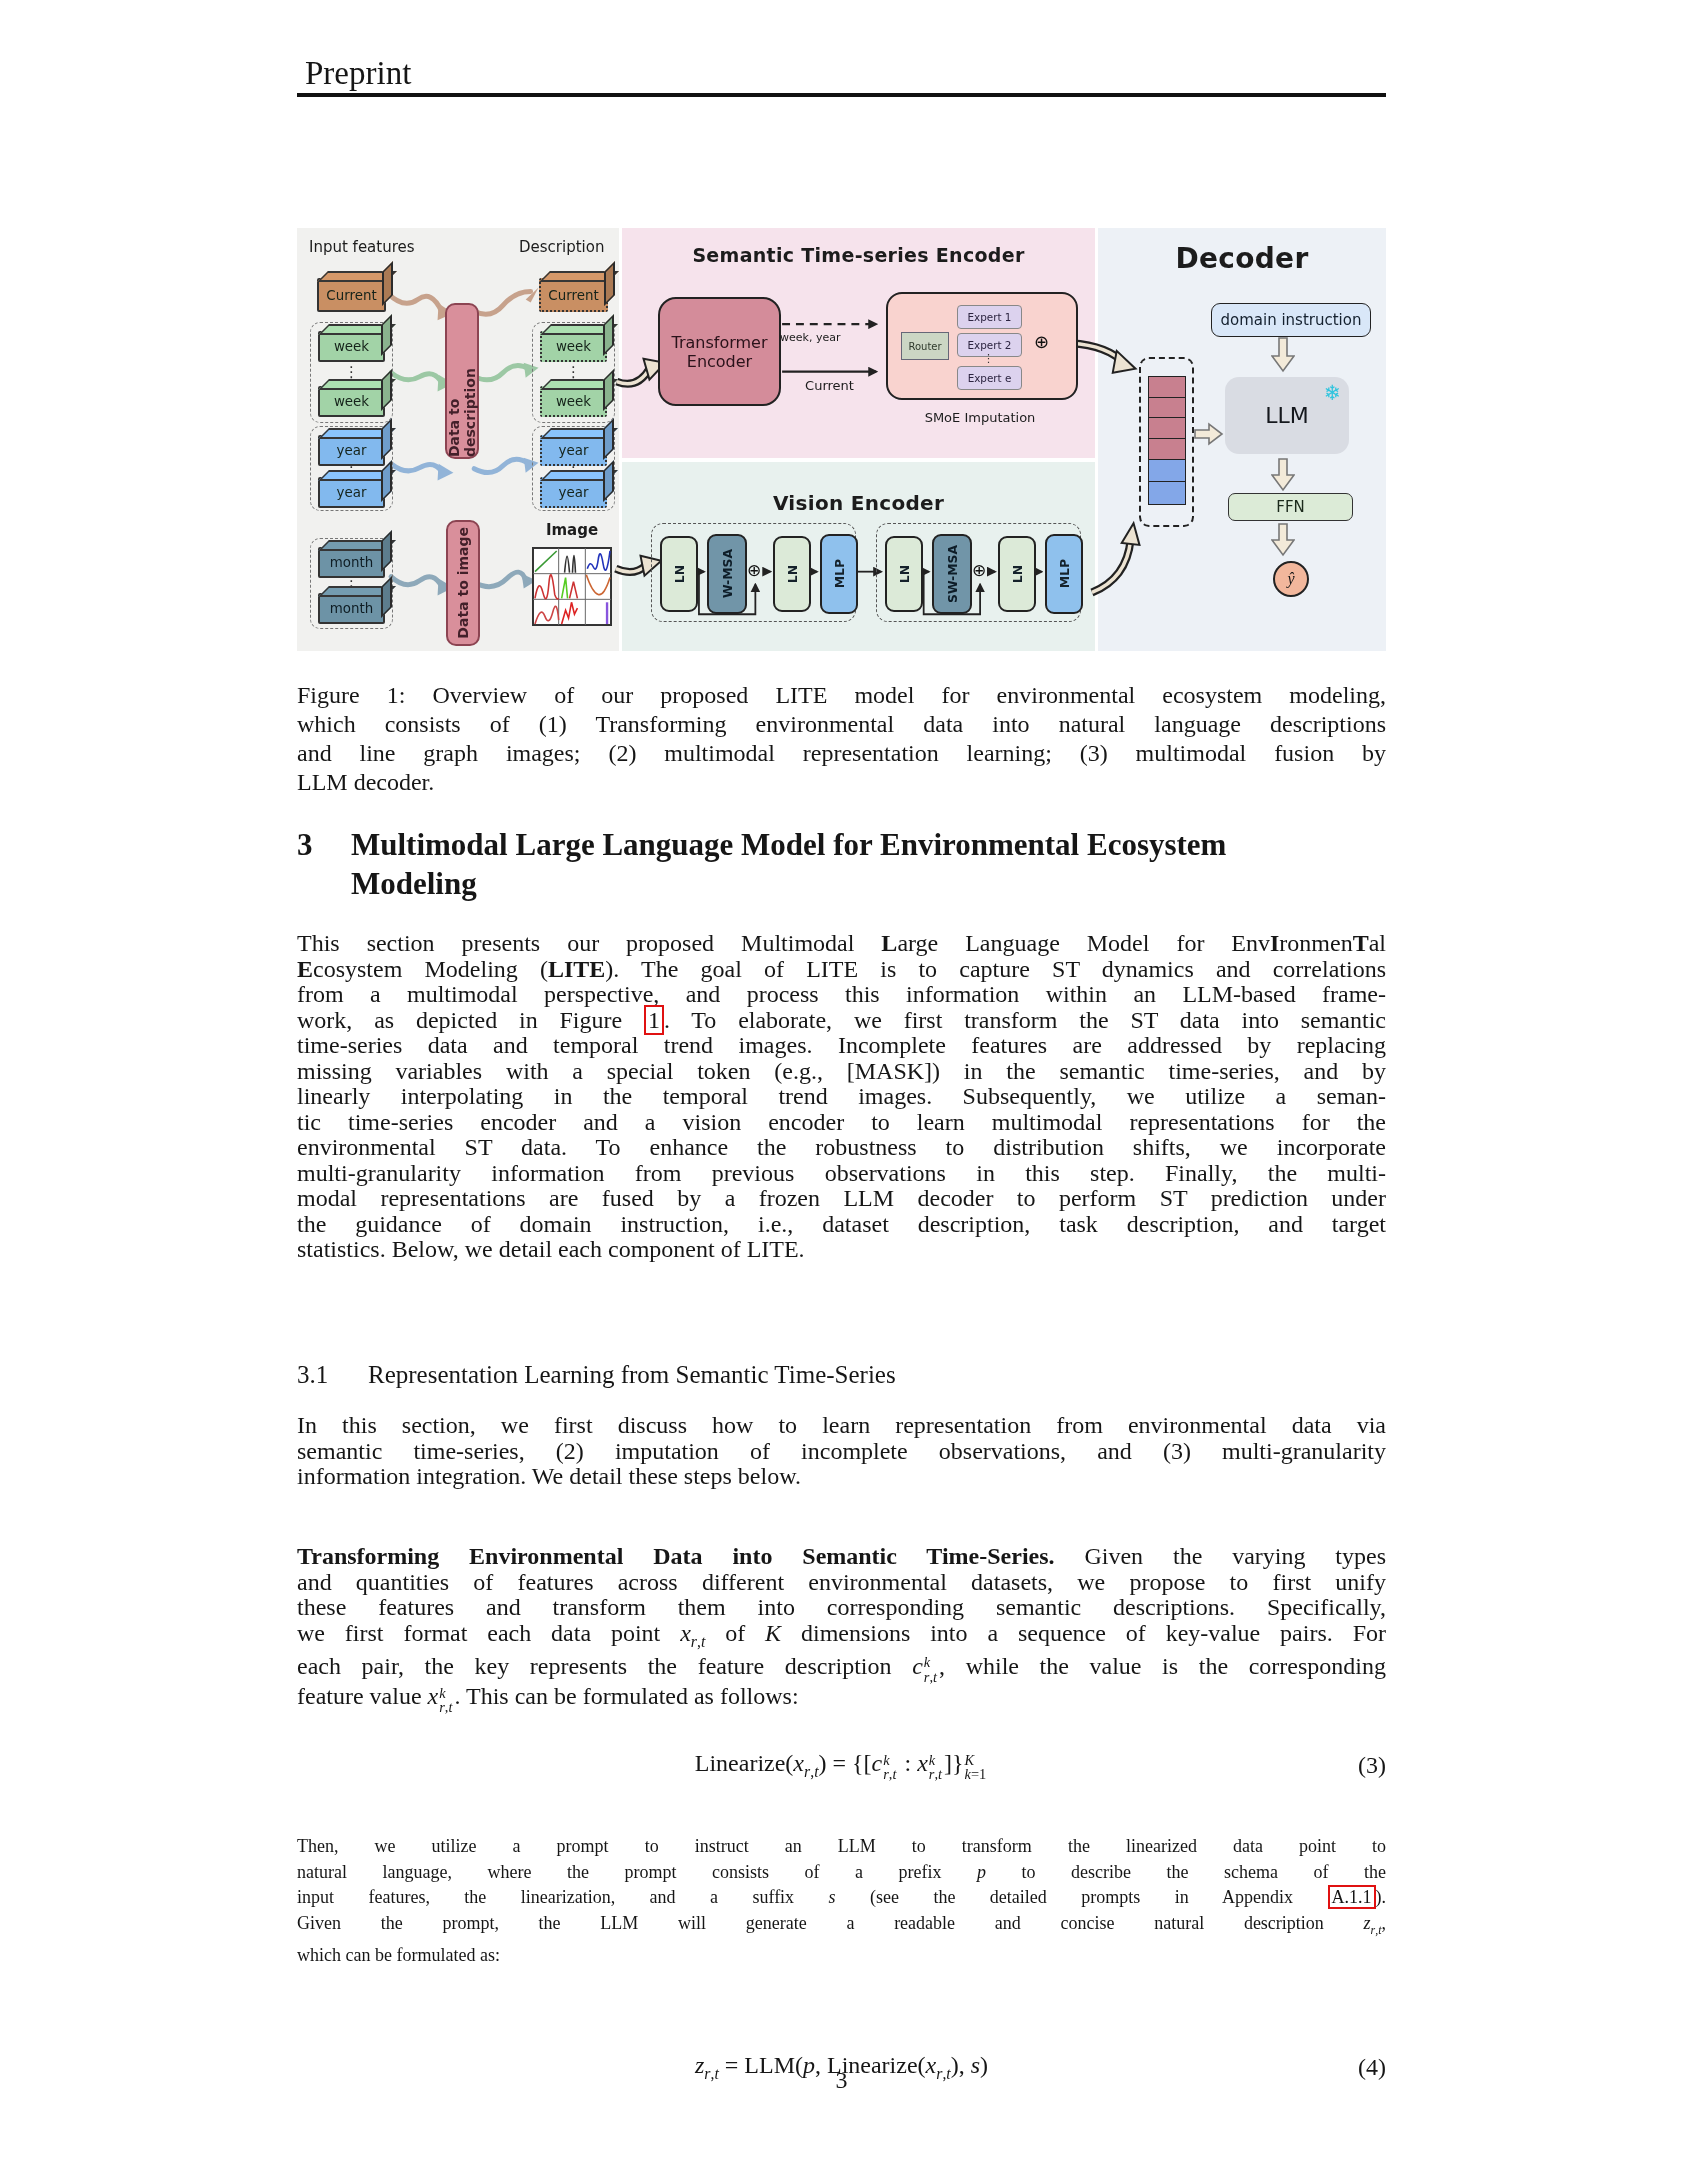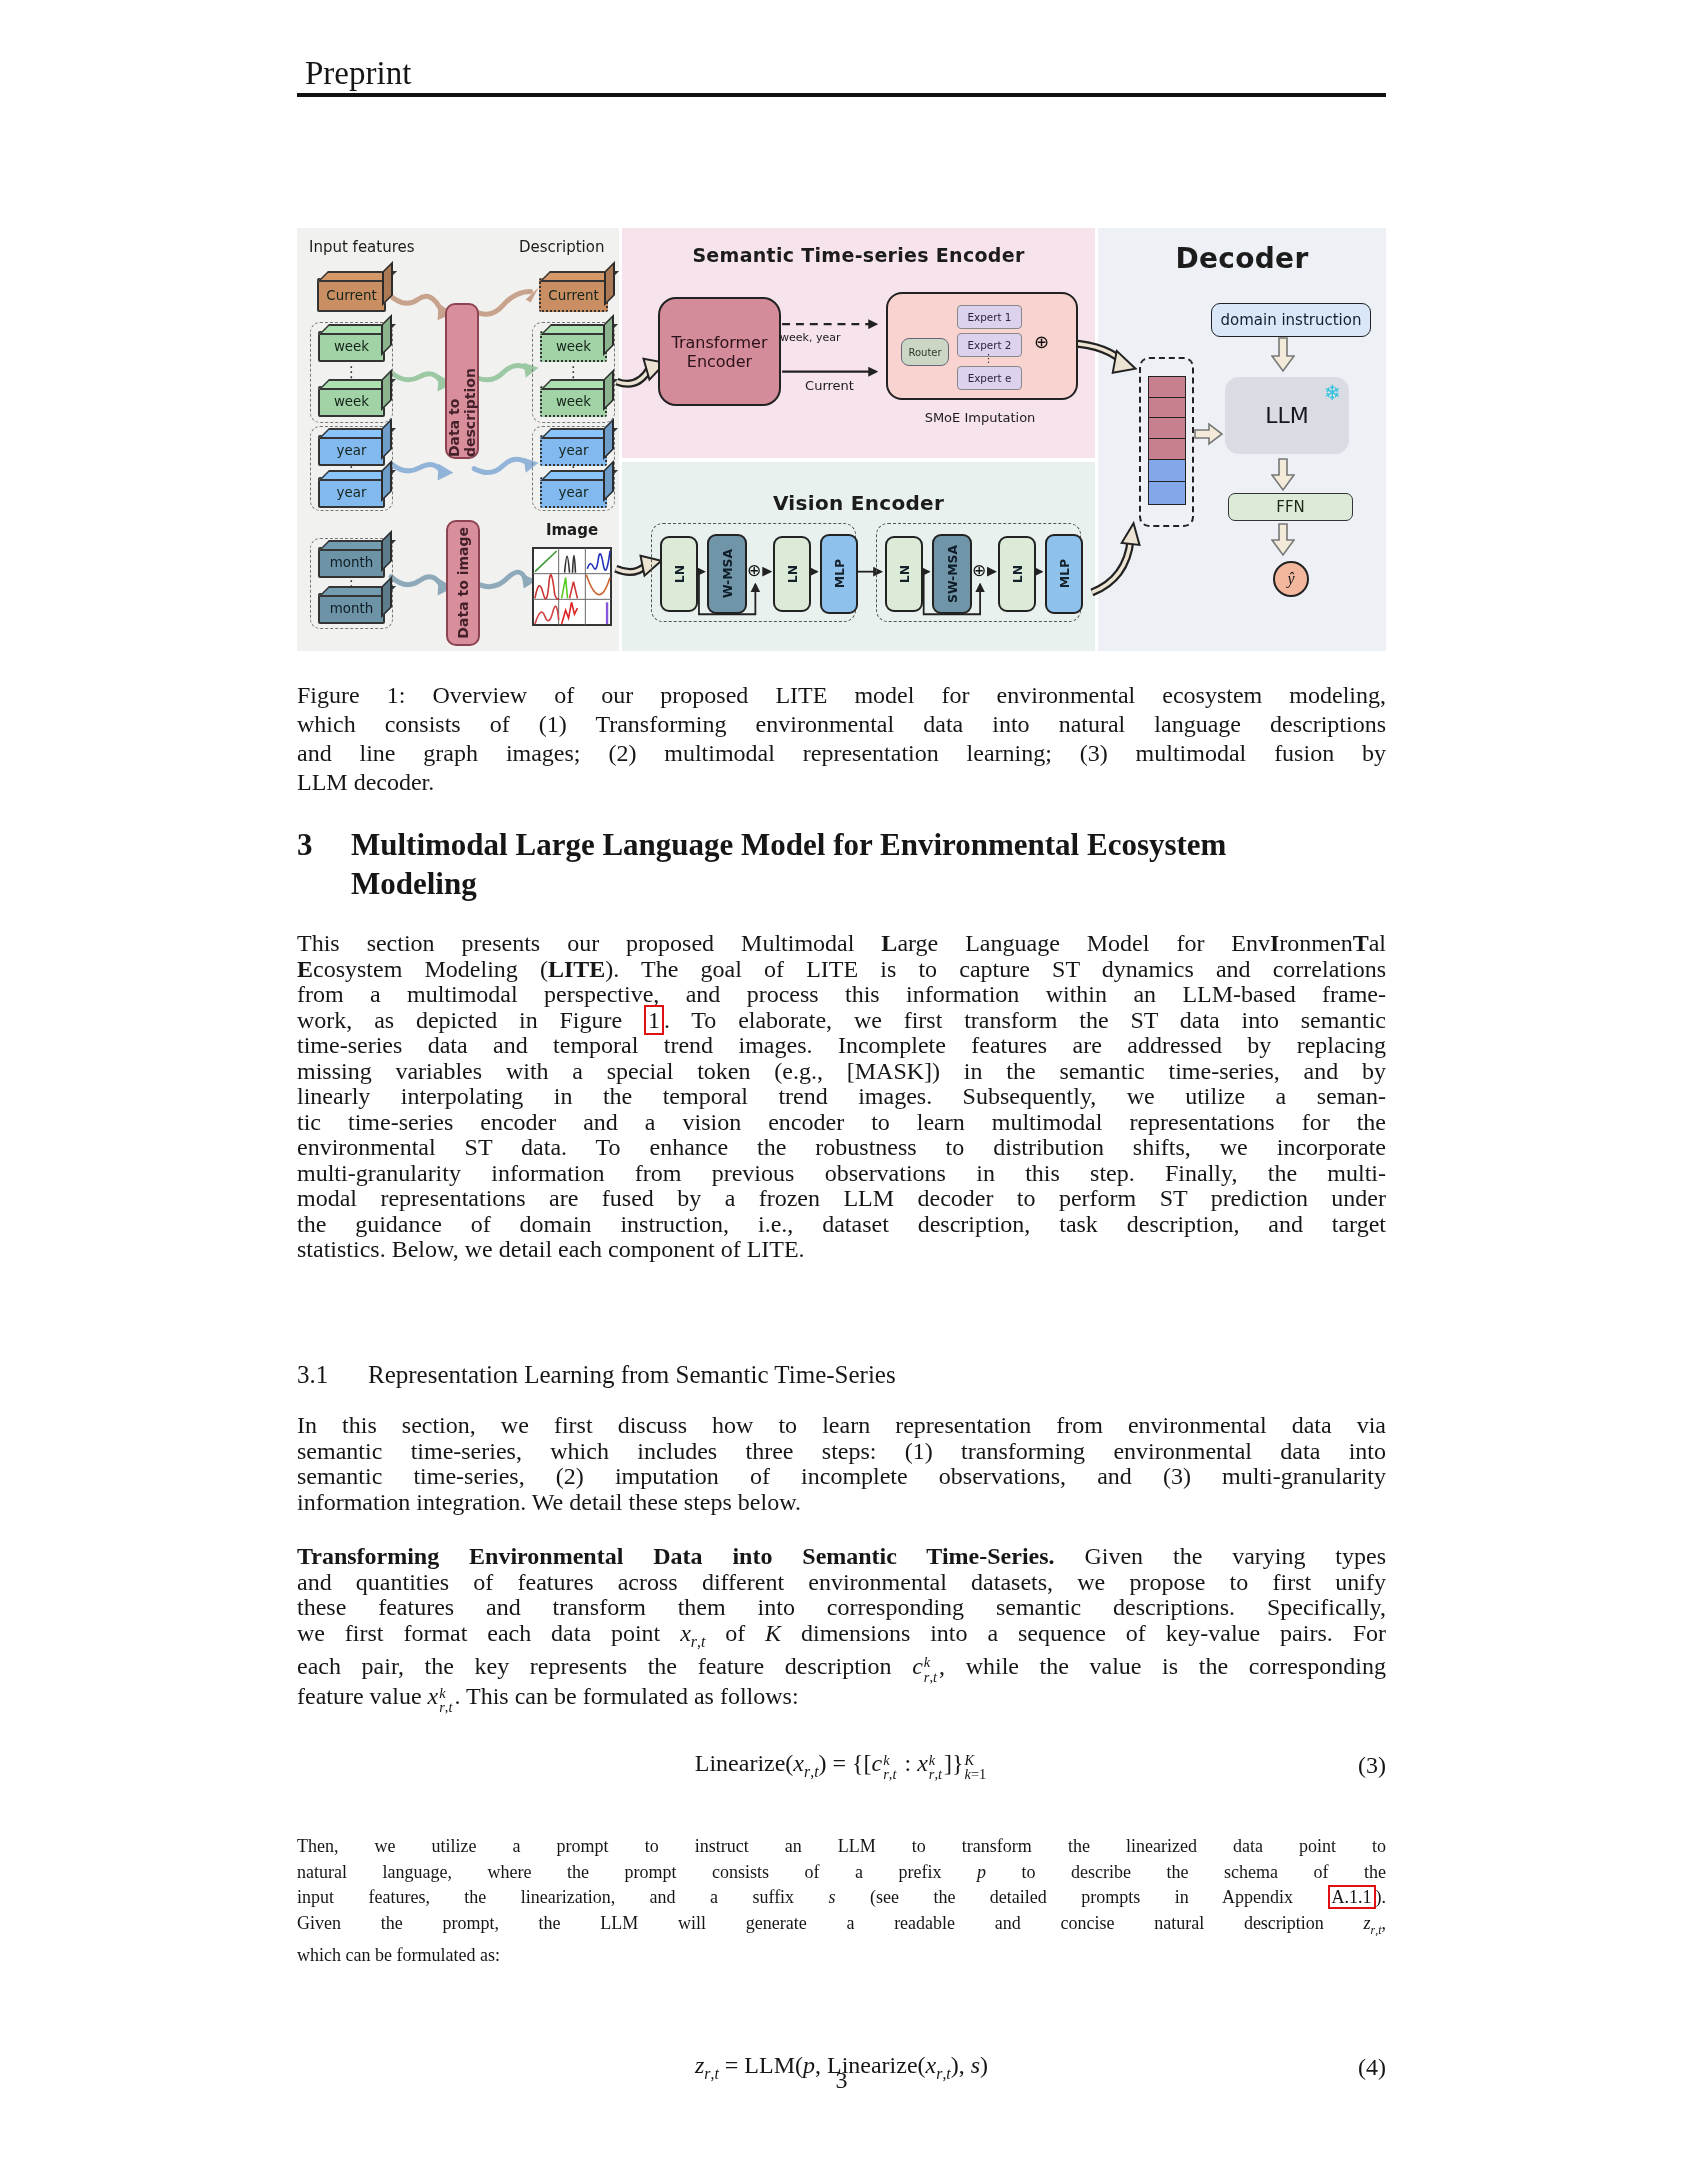--- a/index.html
+++ b/index.html
@@ -29,21 +29,21 @@
   .vdots{position:absolute;left:0;width:100%;text-align:center;font-size:15px;color:#333;letter-spacing:0;}
   .vbar{position:absolute;background:#d98f9b;border:2px solid #8c4452;border-radius:10px;
         display:flex;align-items:center;justify-content:center;}
   .vtext{writing-mode:vertical-rl;transform:rotate(180deg);font-size:14px;font-weight:600;color:#43202a;}
   #transformer{position:absolute;left:361px;top:69px;width:119px;height:105px;background:#d48c9a;border:2.5px solid #222;
         border-radius:18px;display:flex;flex-direction:column;align-items:center;justify-content:center;
         font-size:16px;color:#2a121a;}
   #smoe{position:absolute;left:589px;top:64px;width:188px;height:104px;background:#f9d3cf;border:2px solid #222;border-radius:16px;}
   .expert{position:absolute;left:69px;width:63px;height:22px;background:#dcd2ee;border:1.5px solid #888;border-radius:4px;
         display:flex;align-items:center;justify-content:center;font-size:10.4px;color:#2c2440;}
-  #router{position:absolute;left:13px;top:44px;width:46px;height:26px;background:#ccd6c4;border:1.5px solid #667;border-radius:8px;
+  #router{position:absolute;left:13px;top:38px;width:46px;height:26px;background:#ccd6c4;border:1.5px solid #667;border-radius:0;
         display:flex;align-items:center;justify-content:center;font-size:10px;color:#2f3a2c;}
   .op{position:absolute;font-size:18px;color:#111;line-height:1;}
   .vis-blk{position:absolute;top:295px;width:203px;height:97px;border:1.8px dashed #555;border-radius:12px;}
   .vcell{position:absolute;border:2px solid #222;border-radius:9px;display:flex;align-items:center;justify-content:center;}
   .vcell .vtext{font-weight:600;font-size:12.4px;color:#15222b;}
   .cell-ln{background:#dcead8;width:34px;height:72px;top:12px;}
   .cell-msa{background:#7195a8;width:36px;height:76px;top:10px;}
   .cell-msa .vtext{color:#0e1d28;}
   .cell-mlp{background:#8fc1ed;width:34px;height:76px;top:10px;}
   
@@ -336,21 +336,20 @@
     <div class="tline tlast">statistics. Below, we detail each component of LITE.</div>
   </div>
 
 <div class="abs tcol" id="h31">
   <div class="num">3.1</div>
   <div>Representation Learning from Semantic Time-Series</div>
 </div>
 
 <div class="abs tcol" id="para2">
     <div class="tline">In this section, we first discuss how to learn representation from environmental data via</div>
-    <div class="tline">semantic time-series, which includes three steps: (1) transforming environmental data into</div>
     <div class="tline">semantic time-series, (2) imputation of incomplete observations, and (3) multi-granularity</div>
     <div class="tline tlast">information integration. We detail these steps below.</div>
   </div>
 <div class="abs tcol" id="para3">
     <div class="tline"><b>Transforming Environmental Data into Semantic Time-Series.</b> Given the varying types</div>
     <div class="tline">and quantities of features across different environmental datasets, we propose to first unify</div>
     <div class="tline">these features and transform them into corresponding semantic descriptions. Specifically,</div>
     <div class="tline">we first format each data point <i>x</i><sub><i>r</i>,<i>t</i></sub> of <i>K</i> dimensions into a sequence of key-value pairs. For</div>
     <div class="tline">each pair, the key represents the feature description <i>c</i><span class="ss"><i>k</i><br><i>r</i>,<i>t</i></span>, while the value is the corresponding</div>
     <div class="tline tlast">feature value <i>x</i><span class="ss"><i>k</i><br><i>r</i>,<i>t</i></span>. This can be formulated as follows:</div>

